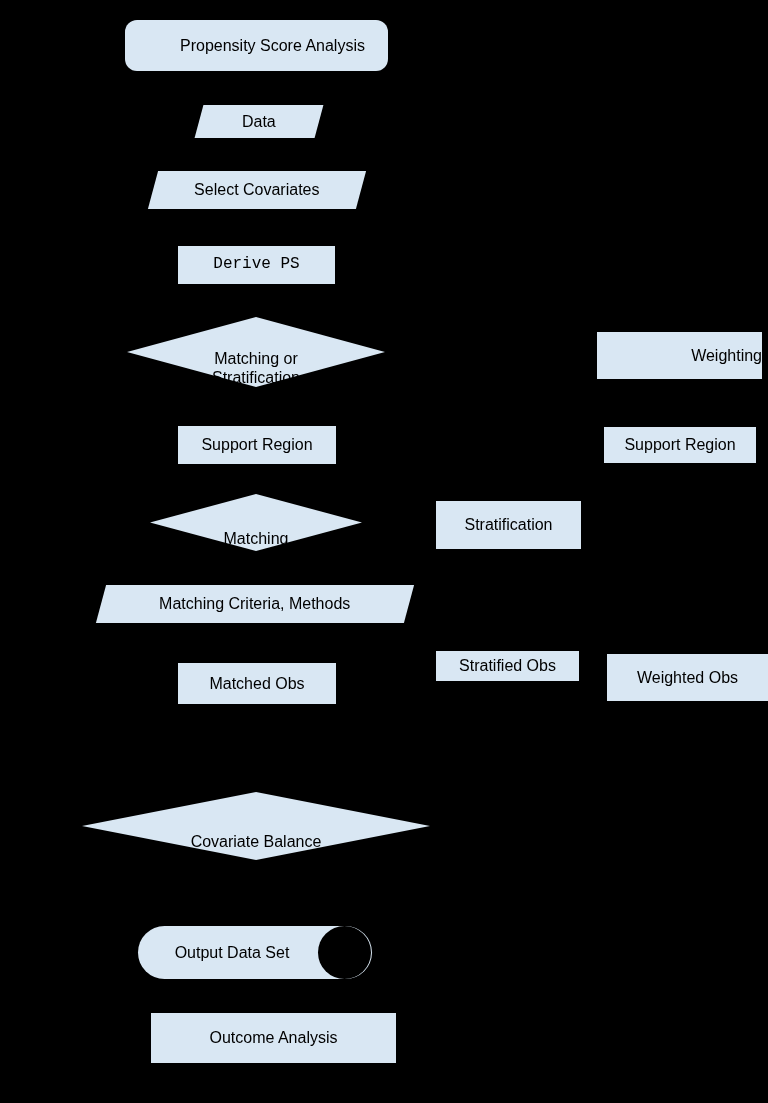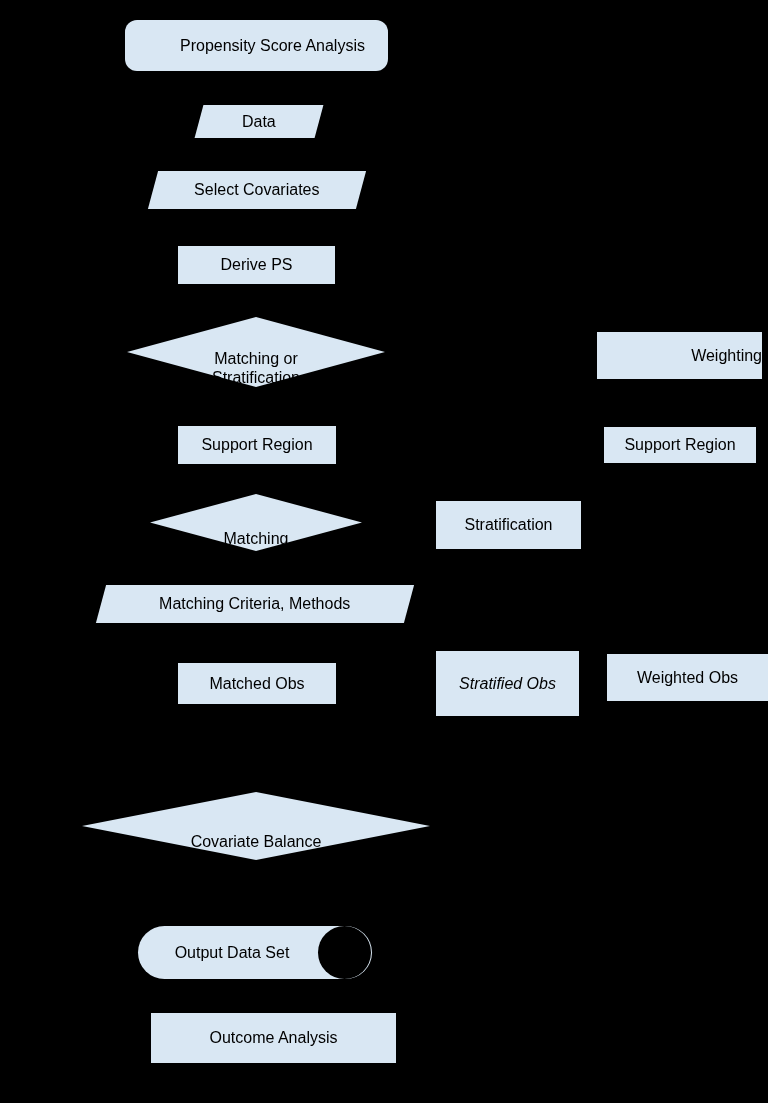--- a/index.html
+++ b/index.html
@@ -95,21 +95,21 @@
   </div>
 
   <div class="node para" style="left:199px; top:105px; width:120px; height:33px;">
     <span class="lbl">Data</span>
   </div>
 
   <div class="node para" style="left:153px; top:171px; width:208px; height:38px;">
     <span class="lbl">Select Covariates</span>
   </div>
 
-  <div class="node rect" style="left:178px; top:246px; width:157px; height:38px;">
+  <div class="node rect" style="left:178px; top:246px; width:157px; height:38px;font-family:Liberation Mono, monospace;">
     <span class="lbl">Derive PS</span>
   </div>
 
   <div class="node diamond" style="left:127px; top:317px; width:258px; height:70px;">
     <span class="lbl">Matching or
 Stratification</span>
   </div>
 
   <div class="node rect" style="left:597px; top:332px; width:165px; height:47px;justify-content:flex-end;">
     <span class="lbl">Weighting</span>
@@ -132,21 +132,21 @@
   </div>
 
   <div class="node para" style="left:101px; top:585px; width:308px; height:38px;">
     <span class="lbl">Matching Criteria, Methods</span>
   </div>
 
   <div class="node rect" style="left:178px; top:663px; width:158px; height:41px;">
     <span class="lbl">Matched Obs</span>
   </div>
 
-  <div class="node rect" style="left:436px; top:651px; width:143px; height:65px;font-style:italic;">
+  <div class="node rect" style="left:436px; top:651px; width:143px; height:30px;">
     <span class="lbl">Stratified Obs</span>
   </div>
 
   <div class="node rect" style="left:599px; top:654px; width:161px; height:47px;margin-left:8px;">
     <span class="lbl">Weighted Obs</span>
   </div>
 
   <div class="node diamond" style="left:82px; top:792px; width:348px; height:68px;">
     <span class="lbl">Covariate Balance</span>
   </div>

